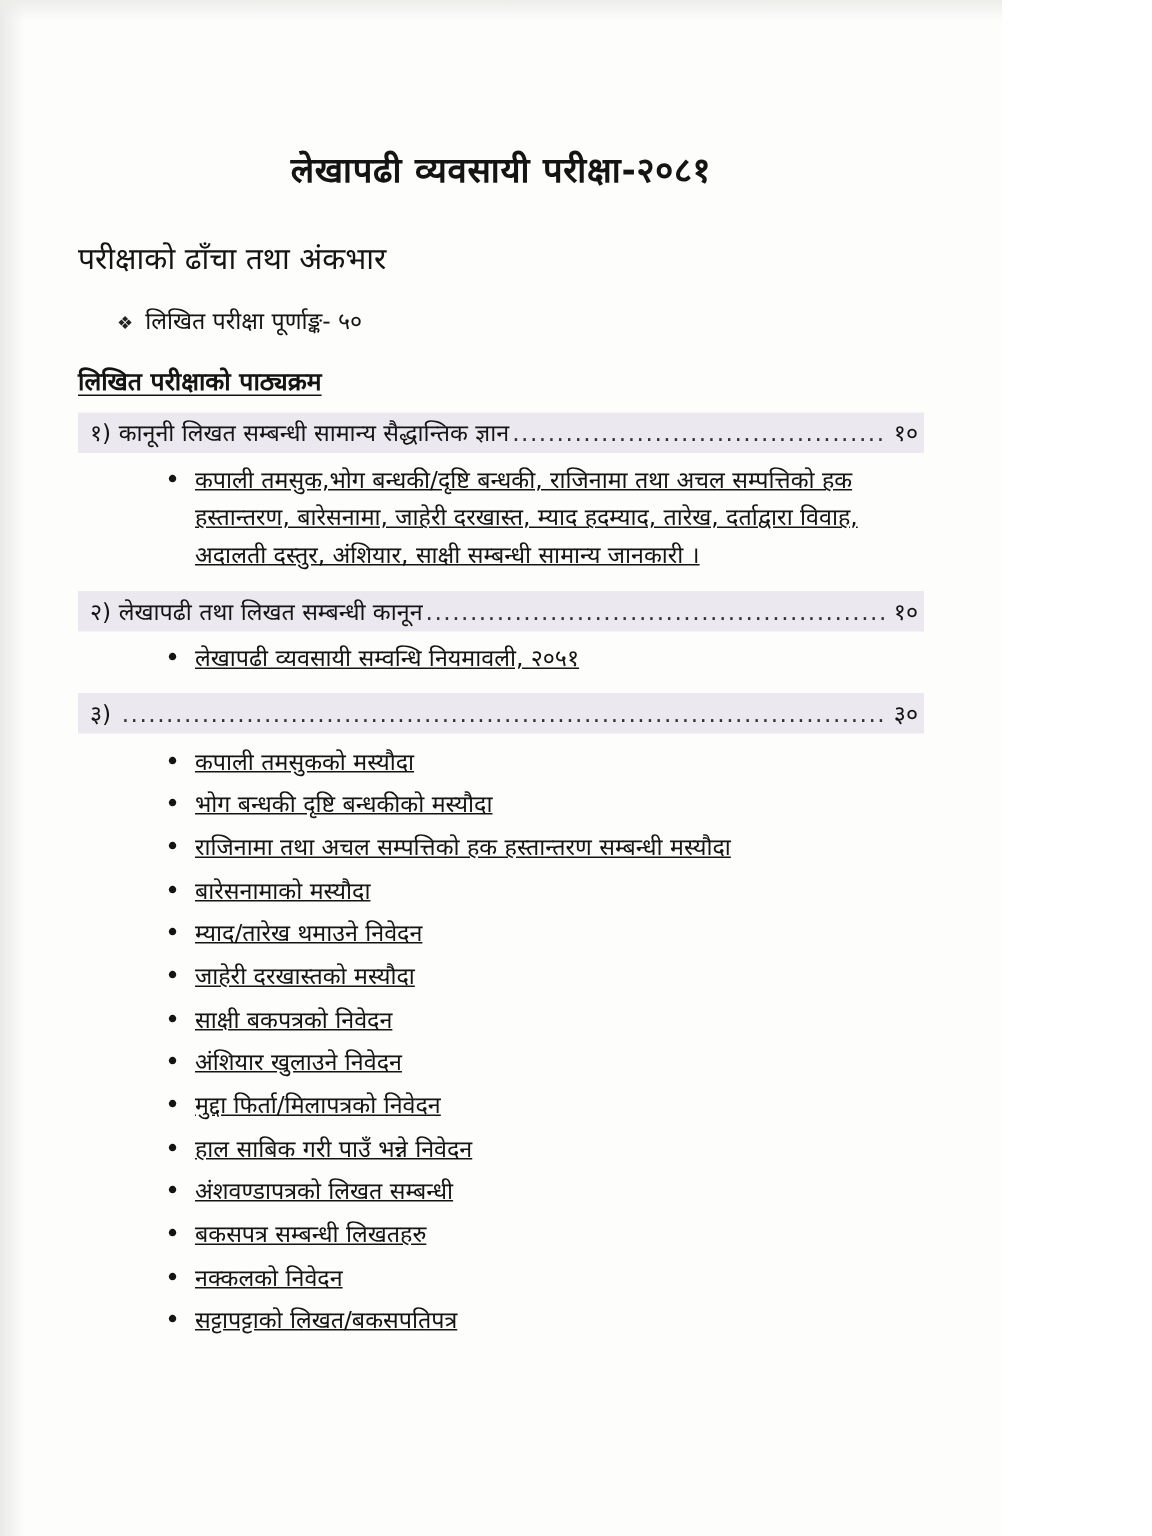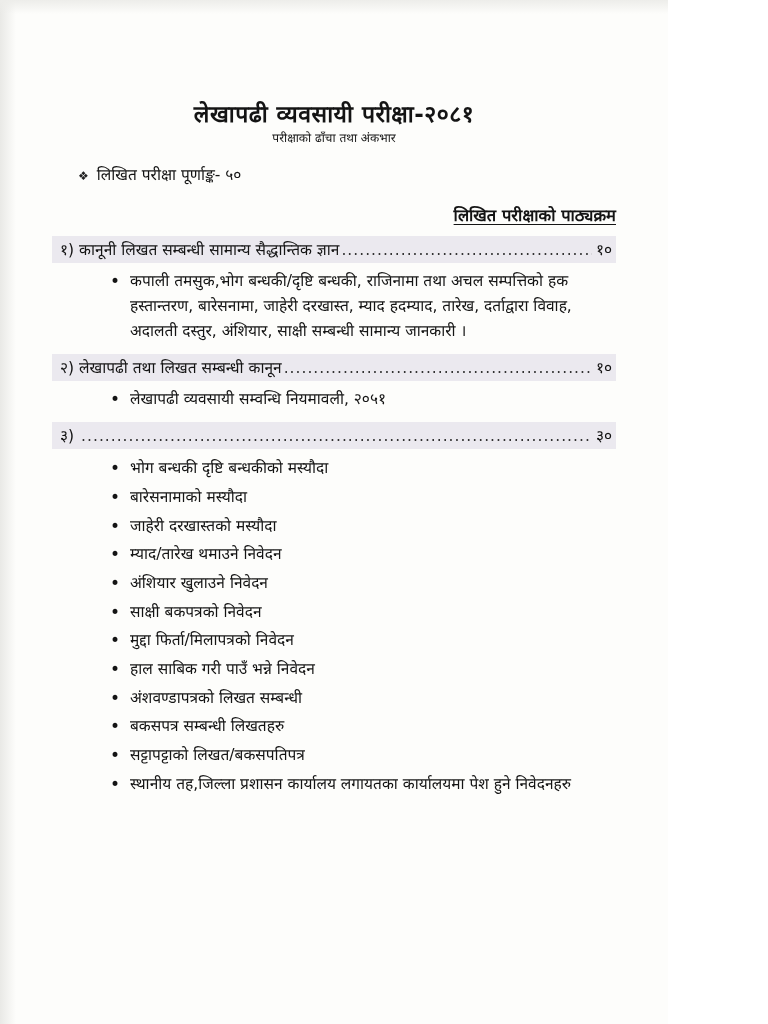--- a/index.html
+++ b/index.html
@@ -40,39 +40,39 @@
   }
   .doc-title {
     text-align: center;
     font-size: 23px;
     font-weight: bold;
     letter-spacing: 0.5px;
     margin: 28px 0 0 0;
     line-height: 1.4;
   }
   .doc-subtitle {
-    text-align: center;
-    font-size: 12px;
-    margin: 0 0 0 0;
+    text-align: left;
+    font-size: 20px;
+    margin: 28px 0 0 0;
     line-height: 1.4;
   }
   .fullmark-line {
     margin: 16px 0 0 26px;
     font-size: 15.5px;
     display: flex;
     align-items: baseline;
     gap: 8px;
   }
   .bullet-diamond {
     font-size: 12px;
     color: #222;
     line-height: 1;
   }
   .section-heading {
-    text-align: right;
+    text-align: left;
     font-size: 16.5px;
     font-weight: bold;
     margin: 18px 0 10px 0;
     text-decoration: underline;
     text-underline-offset: 3px;
   }
   .topic {
     background: #ebe9ef;
     font-size: 15.5px;
     padding: 2px 4px 3px 8px;
@@ -90,20 +90,21 @@
     white-space: nowrap;
     letter-spacing: 1px;
     margin: 0 2px;
     color: #333;
   }
   .topic .t-marks { margin-left: 2px; text-align: center; }
   ul.points {
     list-style: none;
     margin: 2px 0 2px 0;
     padding: 0 0 0 58px;
+    text-decoration: underline;
   }
   ul.points > li {
     position: relative;
     font-size: 15.5px;
     line-height: 1.62;
     padding-left: 20px;
     margin-bottom: 2px;
   }
   ul.points > li::before {
     content: "•";
@@ -152,28 +153,30 @@
   <ul class="points tight">
     <li>लेखापढी व्यवसायी सम्वन्धि नियमावली, २०५१</li>
   </ul>
 
   <div class="topic">
     <span class="t-num">३)</span>
     <span class="t-dots">....................................................................................................</span>
     <span class="t-marks">३०</span>
   </div>
   <ul class="points list3">
+    <li>कपाली तमसुकको मस्यौदा</li>
     <li>भोग बन्धकी दृष्टि बन्धकीको मस्यौदा</li>
+    <li>राजिनामा तथा अचल सम्पत्तिको हक हस्तान्तरण सम्बन्धी मस्यौदा</li>
     <li>बारेसनामाको मस्यौदा</li>
+    <li>म्याद/तारेख थमाउने निवेदन</li>
     <li>जाहेरी दरखास्तको मस्यौदा</li>
-    <li>म्याद/तारेख थमाउने निवेदन</li>
+    <li>साक्षी बकपत्रको निवेदन</li>
     <li>अंशियार खुलाउने निवेदन</li>
-    <li>साक्षी बकपत्रको निवेदन</li>
     <li>मुद्दा फिर्ता/मिलापत्रको निवेदन</li>
     <li>हाल साबिक गरी पाउँ भन्ने निवेदन</li>
     <li>अंशवण्डापत्रको लिखत सम्बन्धी</li>
     <li>बकसपत्र सम्बन्धी लिखतहरु</li>
+    <li>नक्कलको निवेदन</li>
     <li>सट्टापट्टाको लिखत/बकसपतिपत्र</li>
-    <li>स्थानीय तह,जिल्ला प्रशासन कार्यालय लगायतका कार्यालयमा पेश हुने निवेदनहरु</li>
   </ul>
 
   <div class="footer-space"></div>
 </div>
 
 </body></html>

